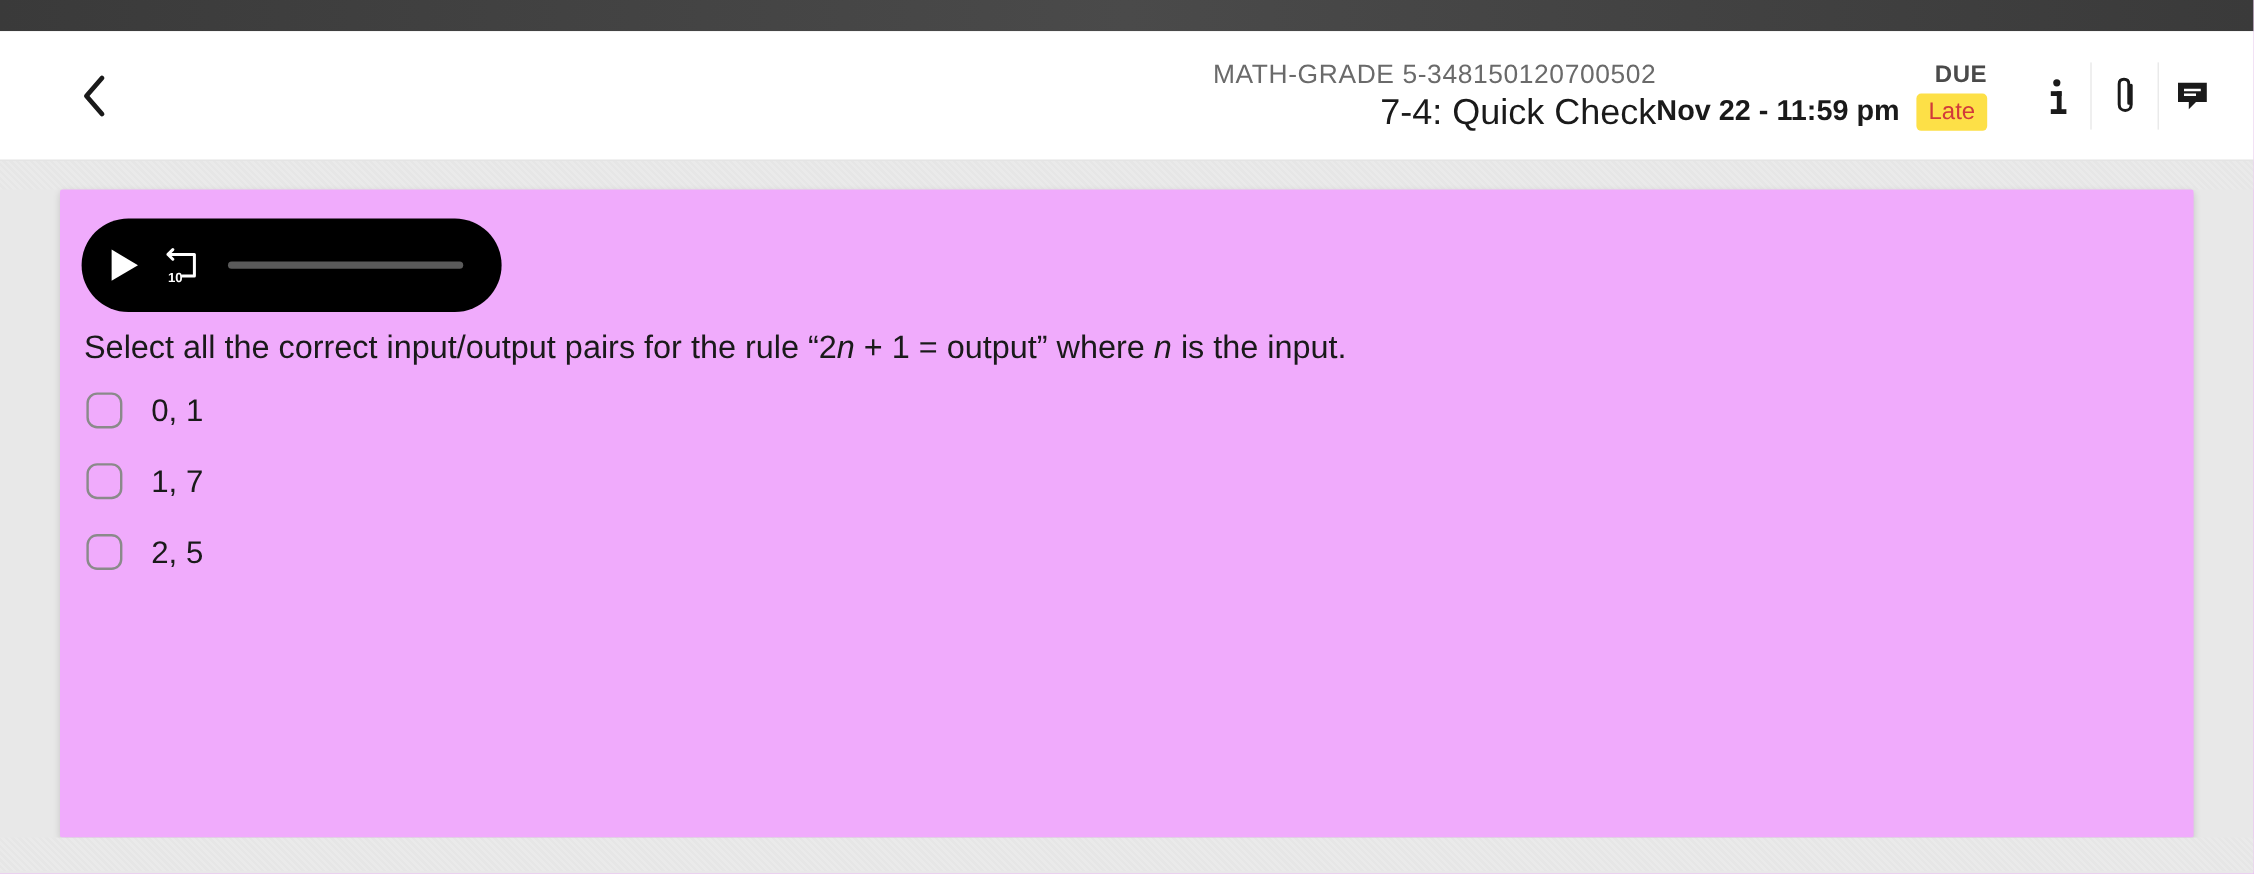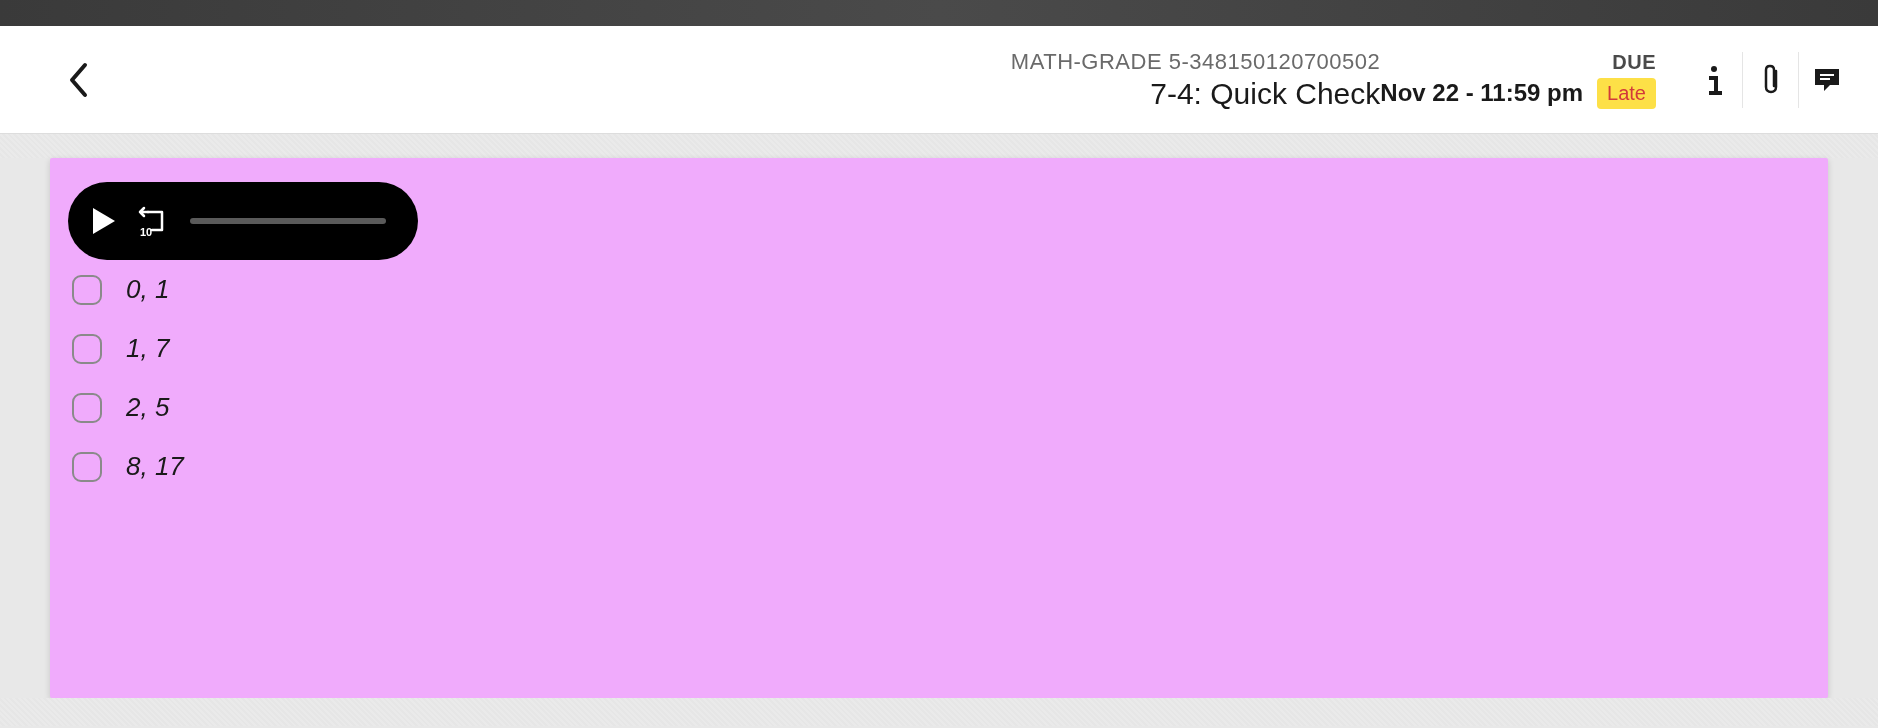--- a/index.html
+++ b/index.html
@@ -166,23 +166,21 @@
       font-style: italic;
     }
     .options {
       display: flex;
       flex-direction: column;
       gap: 28px;
       padding-left: 4px;
     }
     .option-row {
       display: flex;
-      align-items: center;
       gap: 24px;
-      font-style: italic;
     }
     .checkbox {
       width: 30px;
       height: 30px;
       border: 2.5px solid #8a8a8a;
       border-radius: 9px;
       cursor: pointer;
       flex-shrink: 0;
     }
     .option-label {
@@ -252,34 +250,33 @@
     <div class="rewind-button">
       <svg width="32" height="30" viewBox="0 0 32 30">
         <path d="M 10 6 L 2 6 M 2 6 L 6 2 M 2 6 L 6 10" stroke="#fff" stroke-width="2.5" fill="none" stroke-linecap="round" stroke-linejoin="round"></path>
         <path d="M 10 6 L 24 6 L 24 24 L 14 24" stroke="#fff" stroke-width="2.5" fill="none" stroke-linecap="round" stroke-linejoin="round"></path>
       </svg>
       <span class="ten">10</span>
     </div>
     <div class="progress-track"></div>
   </div>
 
+  <div class="question-text">
+    <span>Select all the correct input/output pairs for the rule “2</span><span class="italic">n</span><span> + 1 = output” where </span><span class="italic">n</span><span> is the input.</span>
+  </div>
 
   <div class="options">
     <div class="option-row">
       <div class="checkbox"></div>
       <div class="option-label">0, 1</div>
     </div>
     <div class="option-row">
       <div class="checkbox"></div>
       <div class="option-label">1, 7</div>
     </div>
     <div class="option-row">
       <div class="checkbox"></div>
       <div class="option-label">2, 5</div>
     </div>
-    <div class="option-row">
-      <div class="checkbox"></div>
-      <div class="option-label">8, 17</div>
-    </div>
   </div>
 </div>
 
 <div class="bottom-gap"></div>
 
 </body></html>

